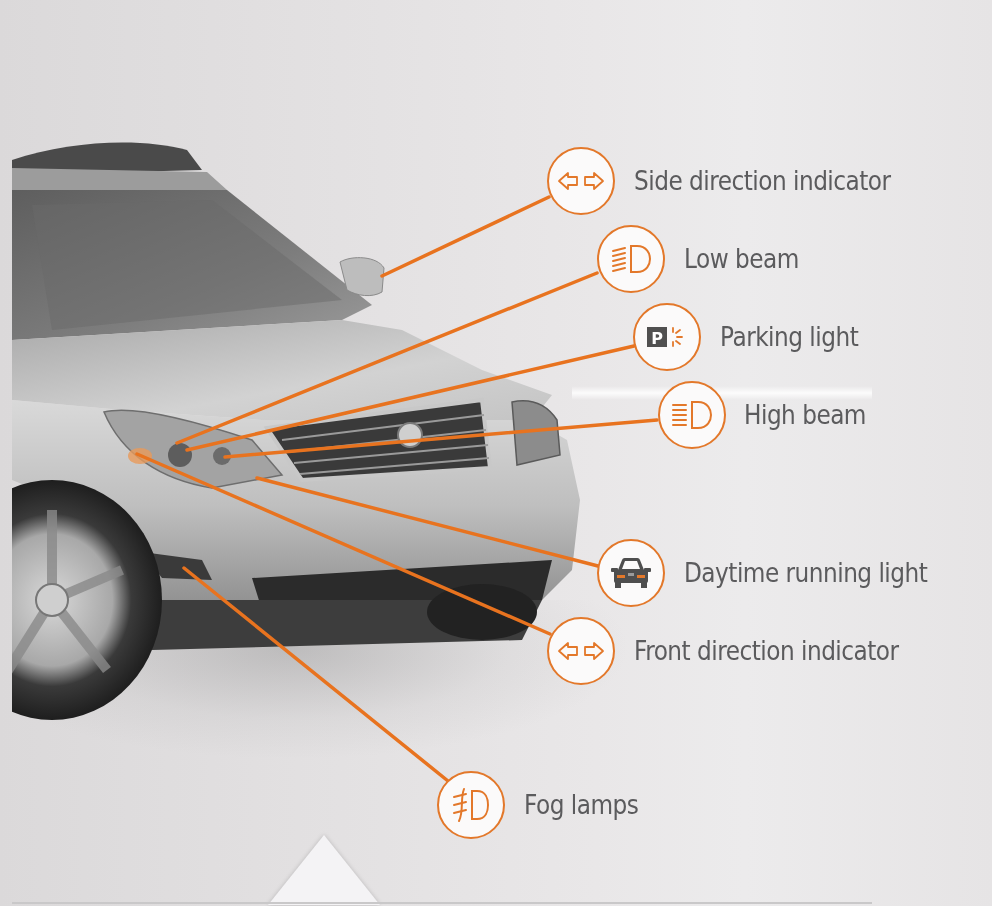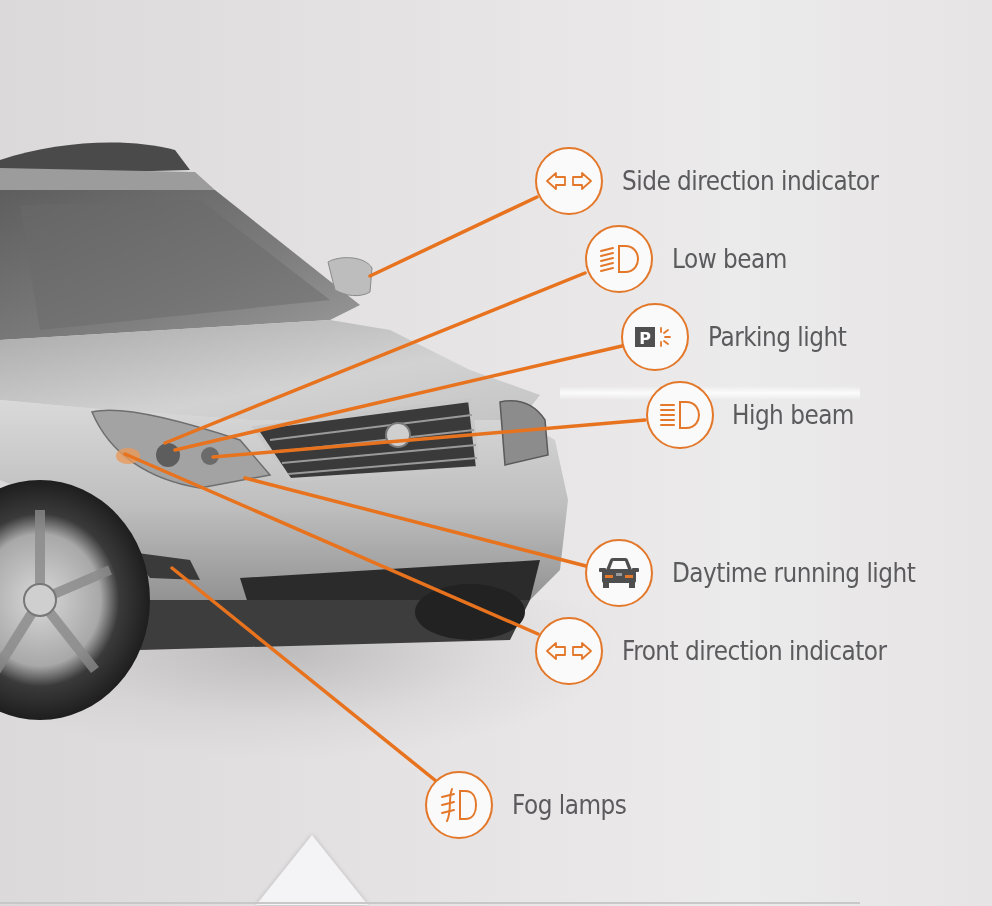--- a/index.html
+++ b/index.html
@@ -1,21 +1,21 @@
 <!DOCTYPE html>
 <html><head>
 <meta charset="utf-8">
 <style>
   html, body { margin: 0; padding: 0; }
   body {
     width: 992px; height: 906px; overflow: hidden; position: relative;
     background: linear-gradient(90deg, #dbd9da 0%, #e2e0e1 30%, #e9e7e8 60%, #ecebec 75%, #e6e4e5 100%);
     font-family: "Liberation Sans", "DejaVu Sans", sans-serif;
   }
-  .stage { position: absolute; left: 0; top: 0; width: 860px; height: 906px; }
+  .stage { position: absolute; left: 12px; top: 0; width: 860px; height: 906px; }
   .hline {
     position: absolute; left: 560px; right: 0; top: 386px; height: 14px;
     background: linear-gradient(180deg, rgba(255,255,255,0) 0%, rgba(255,255,255,0.85) 50%, rgba(255,255,255,0) 100%);
   }
   .car-shadow {
     position: absolute; left: 0; top: 600px; width: 620px; height: 160px;
     background: radial-gradient(ellipse at 45% 30%, rgba(120,120,120,0.35) 0%, rgba(160,160,160,0.12) 45%, rgba(0,0,0,0) 70%);
   }
   svg.car { position: absolute; left: 0; top: 0; }
   svg.lines { position: absolute; left: 0; top: 0; pointer-events: none; }

